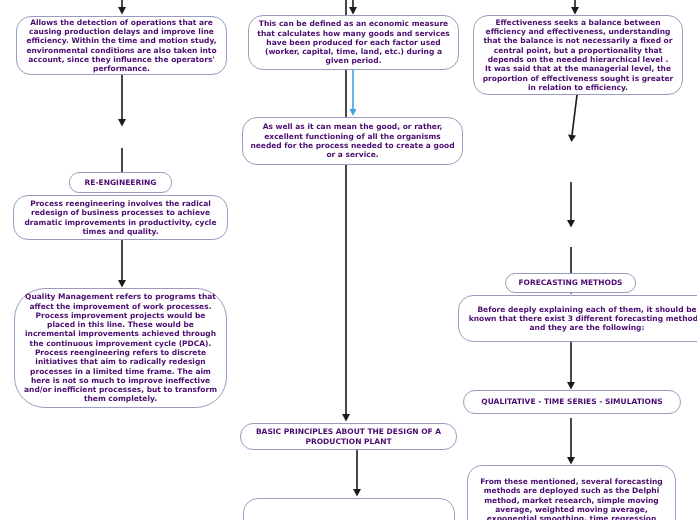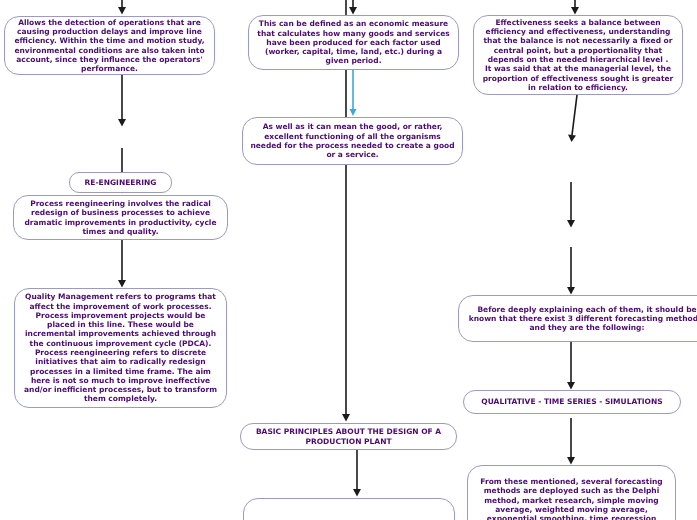--- a/index.html
+++ b/index.html
@@ -29,24 +29,24 @@
     line-height: 9.3px;
     text-align: center;
     display: flex;
     align-items: center;
     justify-content: center;
     padding: 3px 7px;
     white-space: pre-line;
   }
   .pill { border-radius: 10px; margin-top: 45px; }
 
-  #n-l1 { left: 4px;  top: 16px;  width: 211px; height: 59px;  }
+  #n-l1 { left: 16px;  top: 16px;  width: 211px; height: 59px;  }
   #n-l2 { left: 69px;  top: 127px; width: 103px; height: 21px;  }
   #n-l3 { left: 13px;  top: 195px; width: 215px; height: 45px;  }
-  #n-l4 { left: 14px;  top: 288px; width: 213px; height: 120px; }
+  #n-l4 { left: 14px;  top: 288px; width: 213px; height: 120px; border-radius: 31px; }
 
   #n-m1 { left: 248px; top: 15px;  width: 211px; height: 55px;  }
   #n-m2 { left: 242px; top: 117px; width: 221px; height: 48px; text-align: center;  }
   #n-m3 { left: 240px; top: 423px; width: 217px; height: 27px; border-radius: 13px; }
   #n-m4 { left: 243px; top: 498px; width: 212px; height: 62px;  }
 
   #n-r1 { left: 473px; top: 15px;  width: 210px; height: 80px;  }
   #n-r2 { left: 465px; top: 143px; width: 211px; height: 39px;  }
   #n-r3 { left: 505px; top: 228px; width: 131px; height: 20px;  }
   #n-r4 { left: 458px; top: 295px; width: 258px; height: 47px;  }
@@ -131,17 +131,18 @@
   <div class="node" id="n-l4">Quality Management refers to programs that affect the improvement of work processes. Process improvement projects would be placed in this line. These would be incremental improvements achieved through the continuous improvement cycle (PDCA).
 Process reengineering refers to discrete initiatives that aim to radically redesign processes in a limited time frame. The aim here is not so much to improve ineffective and/or inefficient processes, but to transform them completely.</div>
 
   <div class="node" id="n-m1">This can be defined as an economic measure that calculates how many goods and services have been produced for each factor used (worker, capital, time, land, etc.) during a given period.</div>
   <div class="node" id="n-m2">As well as it can mean the good, or rather, excellent functioning of all the organisms needed for the process needed to create a good or a service.</div>
   <div class="node" id="n-m3">BASIC PRINCIPLES ABOUT THE DESIGN OF A PRODUCTION PLANT</div>
   <div class="node" id="n-m4">One of the most basic principles that are taken into account when designing the</div>
 
   <div class="node" id="n-r1">Effectiveness seeks a balance between efficiency and effectiveness, understanding that the balance is not necessarily a fixed or central point, but a proportionality that depends on the needed hierarchical level .
 It was said that at the managerial level, the proportion of effectiveness sought is greater in relation to efficiency.</div>
+  <div class="node pill" id="n-r3">FORECASTING METHODS</div>
   <div class="node" id="n-r4">Before deeply explaining each of them, it should be known that there exist 3 different forecasting methods, and they are the following:</div>
   <div class="node" id="n-r5">QUALITATIVE - TIME SERIES - SIMULATIONS</div>
   <div class="node" id="n-r6">From these mentioned, several forecasting methods are deployed such as the Delphi method, market research, simple moving average, weighted moving average, exponential smoothing, time regression analysis, Monte Carlo, among others</div>
 
 </div>
 
 </body></html>

